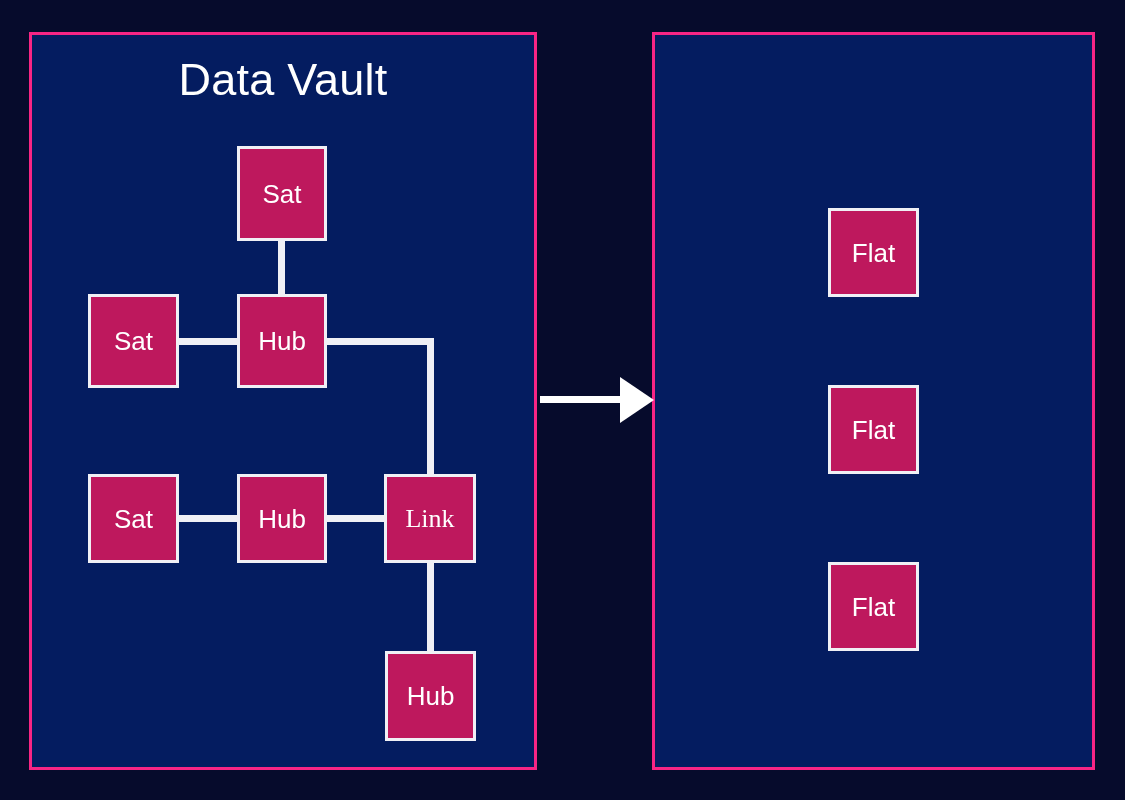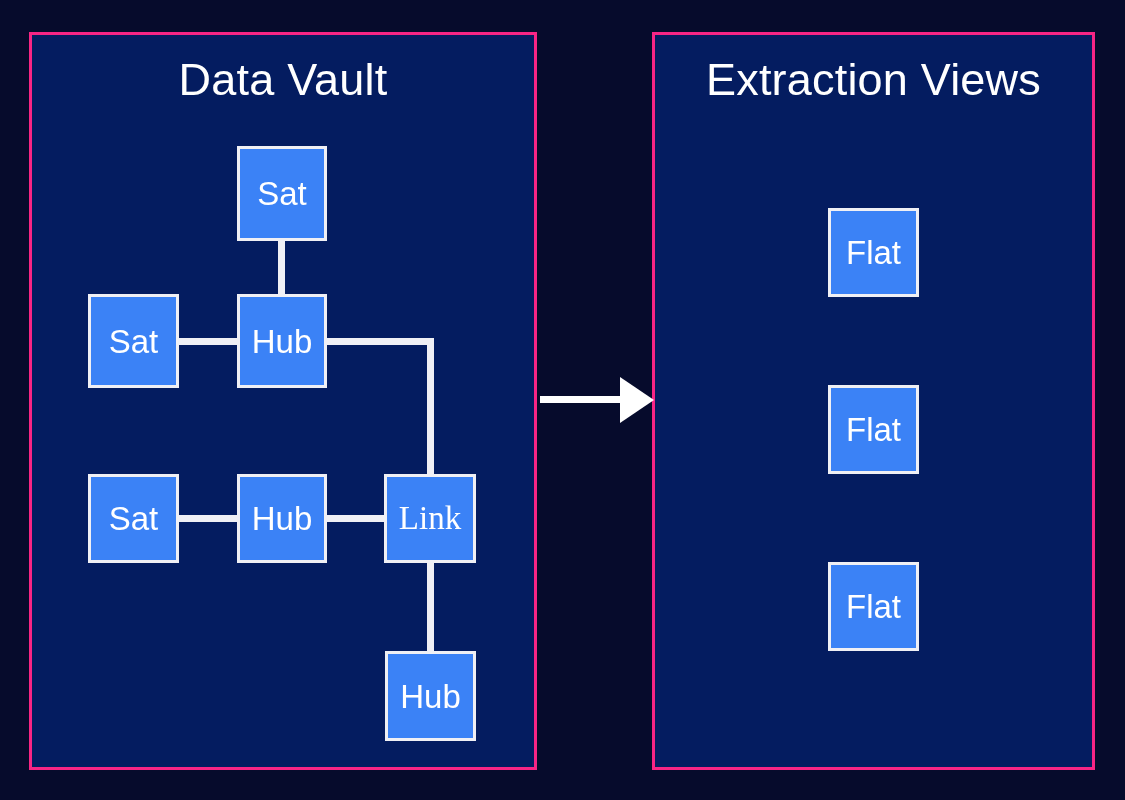--- a/index.html
+++ b/index.html
@@ -28,28 +28,28 @@
     text-align: center;
     color: #ffffff;
     font-size: 45px;
     font-weight: 400;
     letter-spacing: 0.2px;
     line-height: 1;
     white-space: nowrap;
   }
   .node {
     position: absolute;
-    background: #3b82f6;
+    background: #be185d;
     border: 3px solid #f0f0f5;
     box-sizing: border-box;
     display: flex;
     align-items: center;
     justify-content: center;
     color: #ffffff;
-    font-size: 33px;
+    font-size: 26px;
     font-weight: 400;
     line-height: 1;
     z-index: 3;
   }
   .edge {
     position: absolute;
     background: #f0f0f5;
     z-index: 1;
   }
   .arrow-shaft {
@@ -115,21 +115,20 @@
 
   <div class="node" style="left:385px; top:651px; width:91px; height:90px;">
     <span>Hub</span>
   </div>
 
   <div class="arrow-shaft" style="left:540px; top:396px; width:86px; height:7px;"></div>
   <div class="arrow-head" style="left:620px; top:377px;"></div>
 
   <div class="panel" style="left:652px; top:32px; width:443px; height:738px;">
   </div>
-  <div class="panel-title" style="left:652px; top:57px; width:443px;">Extraction Views</div>
 
   <div class="node" style="left:828px; top:208px; width:91px; height:89px;">
     <span>Flat</span>
   </div>
 
   <div class="node" style="left:828px; top:385px; width:91px; height:89px;">
     <span>Flat</span>
   </div>
 
   <div class="node" style="left:828px; top:562px; width:91px; height:89px;">

